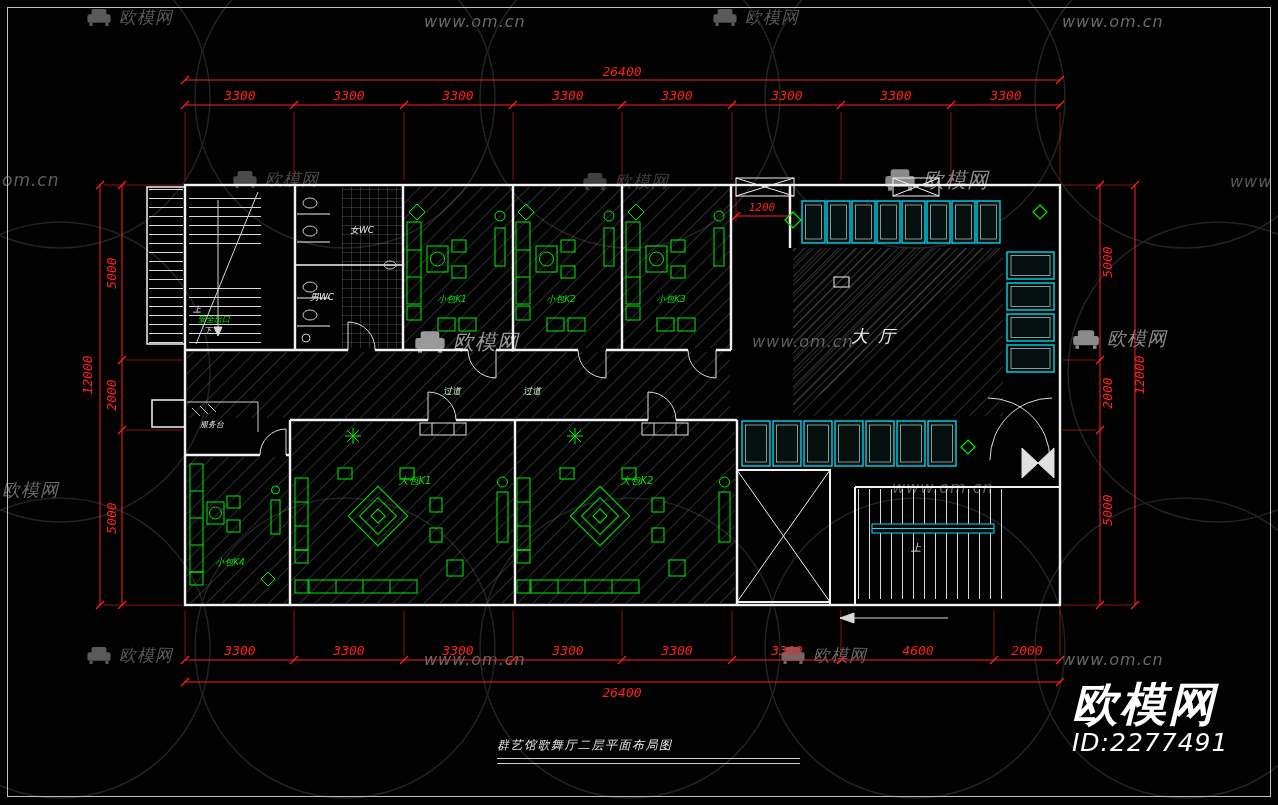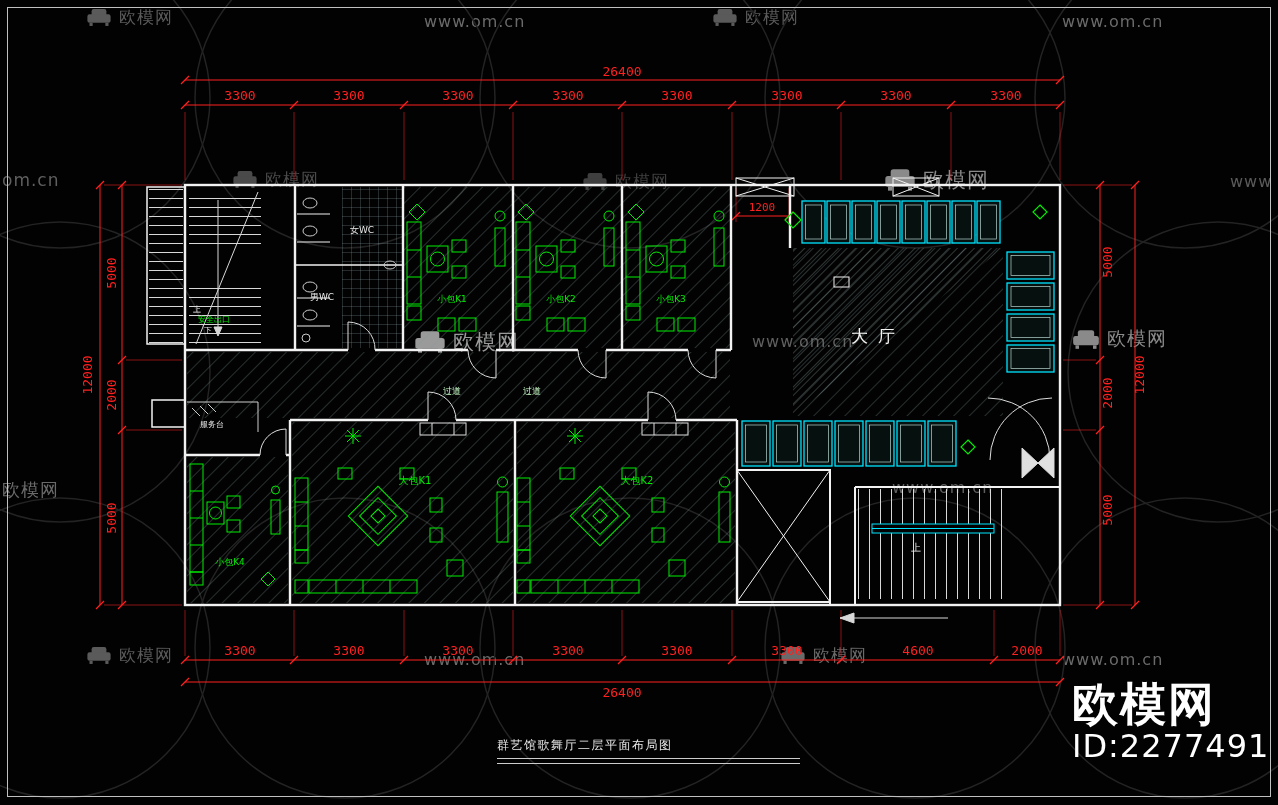--- a/index.html
+++ b/index.html
@@ -1,27 +1,27 @@
 <!DOCTYPE html>
 <html><head>
 <meta charset="utf-8">
 <style>
   html,body{margin:0;padding:0;background:#000;}
   .stage{position:relative;width:1278px;height:805px;background:#020202;overflow:hidden;
-         font-family:"DejaVu Sans",sans-serif;}
+         font-family:"DejaVu Sans",sans-serif;font-style:italic;}
   .layer{position:absolute;inset:0;}
   svg.plan{position:absolute;left:0;top:0;z-index:2;}
   .wm-layer{z-index:1;}
   .wm{position:absolute;display:flex;align-items:center;gap:7px;white-space:nowrap;
       letter-spacing:1px;font-family:"DejaVu Sans",sans-serif;}
   .wm svg{fill:currentColor;}
   .overlay{z-index:3;}
   .brand{position:absolute;left:1072px;top:680px;color:#ffffff;line-height:1.05;}
   .brand-name{font-size:46px;font-weight:bold;letter-spacing:2px;}
-  .brand-id{font-size:32px;letter-spacing:1px;margin-top:2px;}
+  .brand-id{font-size:25px;letter-spacing:1px;margin-top:2px;}
   .title-block{position:absolute;left:497px;top:737px;color:#e8e8e8;font-size:12px;letter-spacing:1.5px;}
   .title-rule{position:absolute;height:1px;background:#cccccc;}
   svg text{font-family:"DejaVu Sans Mono",monospace;}
   svg text.cjk{font-family:"DejaVu Sans",sans-serif;}
 </style>
 </head>
 <body>
 
 <div class="stage">
 

